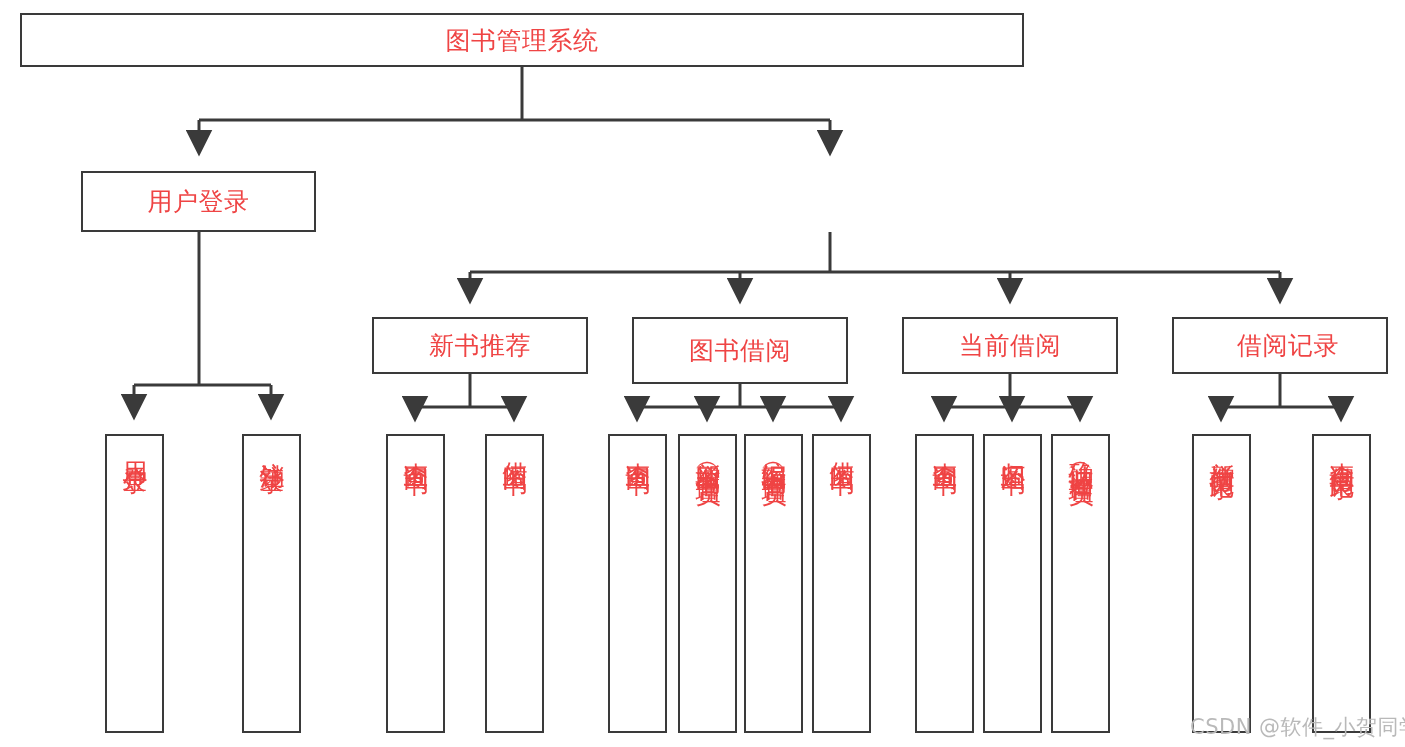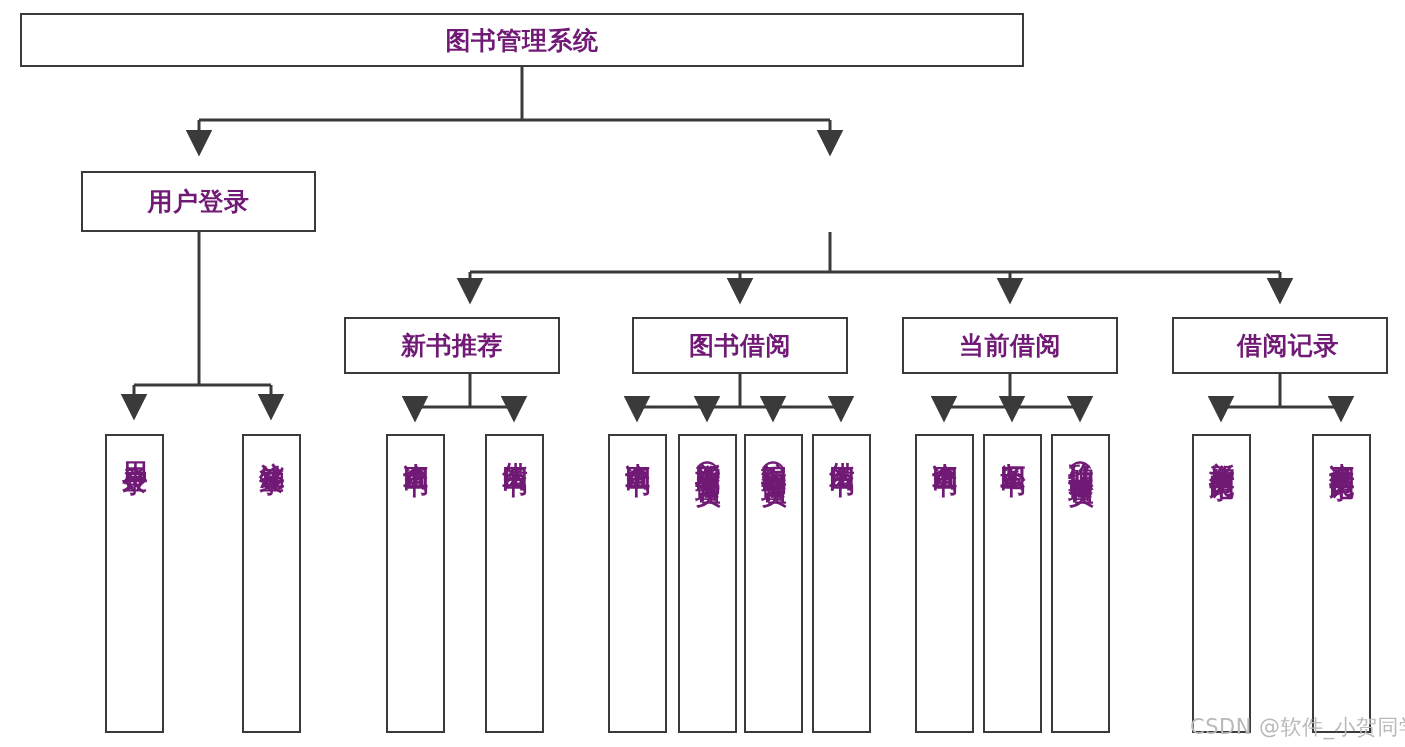--- a/index.html
+++ b/index.html
@@ -26,22 +26,21 @@
     pointer-events: none;
   }
   .node {
     position: absolute;
     box-sizing: border-box;
     background: #ffffff;
     border: 2px solid #3a3a3a;
     display: flex;
     align-items: center;
     justify-content: center;
-    color: #701a75;
-    font-weight: bold;
+    color: #ef4444;
   }
   .node-label {
     display: block;
     text-align: center;
     line-height: 1.08;
     letter-spacing: 0.5px;
   }
   
   .h-node .node-label {
     font-size: 25px;
@@ -128,24 +127,24 @@
   </svg>
 
   <div class="node root h-node" style="left:20px; top:13px; width:1004px; height:54px;">
     <span class="node-label">图书管理系统</span>
   </div>
 
   <div class="node h-node" style="left:81px; top:171px; width:235px; height:61px;">
     <span class="node-label">用户登录</span>
   </div>
 
-  <div class="node h-node" style="left:344px; top:317px; width:216px; height:57px;">
+  <div class="node h-node" style="left:372px; top:317px; width:216px; height:57px;">
     <span class="node-label">新书推荐</span>
   </div>
-  <div class="node h-node" style="left:632px; top:317px; width:216px; height:57px;">
+  <div class="node h-node" style="left:632px; top:317px; width:216px; height:67px;">
     <span class="node-label">图书借阅</span>
   </div>
   <div class="node h-node" style="left:902px; top:317px; width:216px; height:57px;">
     <span class="node-label">当前借阅</span>
   </div>
   <div class="node h-node" style="left:1172px; top:317px; width:216px; height:57px;padding-left:16px;">
     <span class="node-label">借阅记录</span>
   </div>
 
   <div class="node v-node" style="left:105px; top:434px; width:59px; height:299px;">

